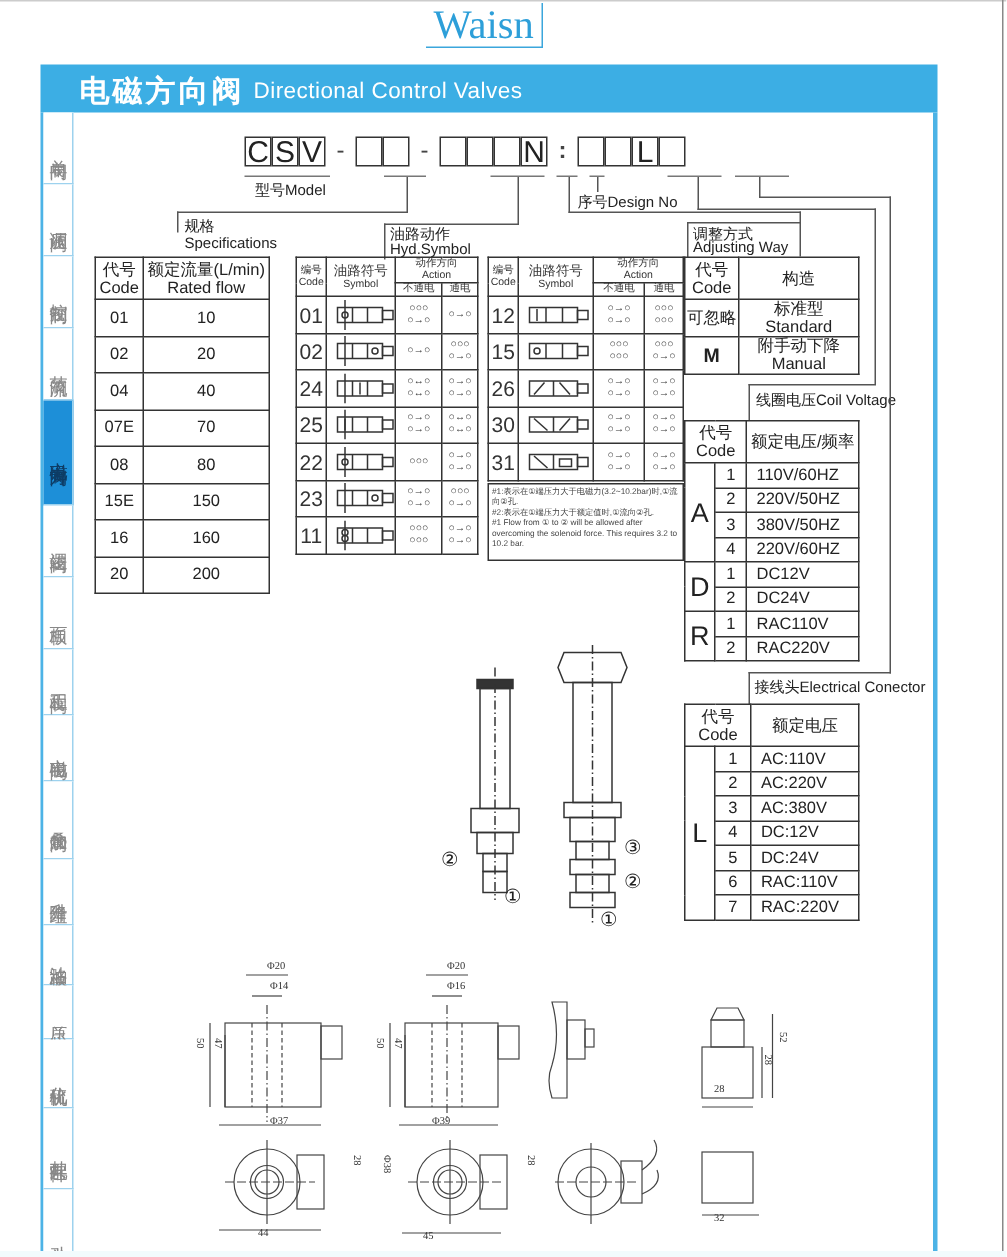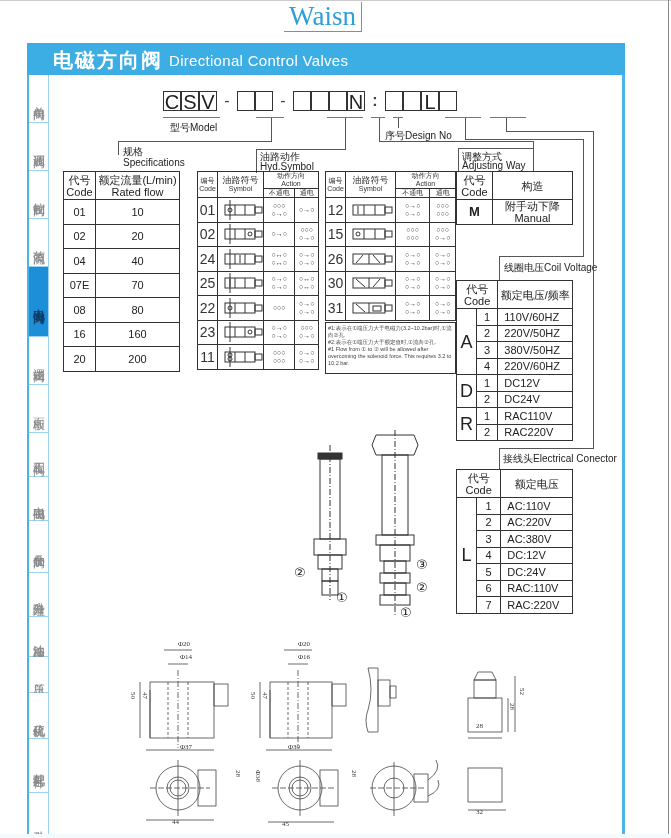--- a/index.html
+++ b/index.html
@@ -167,20 +167,24 @@
       </tr>
   <tr>
         <td>07E</td>
         <td>70</td>
       </tr>
   <tr>
         <td>08</td>
         <td>80</td>
       </tr>
   <tr>
+        <td>15E</td>
+        <td>150</td>
+      </tr>
+  <tr>
         <td>16</td>
         <td>160</td>
       </tr>
   <tr>
         <td>20</td>
         <td>200</td>
       </tr>
 </tbody>
   </table>
 
@@ -392,20 +396,24 @@
   <div>#1:表示在①端压力大于电磁力(3.2~10.2bar)时,①流向②孔.</div>
   <div>#2:表示在①端压力大于额定值时,①流向②孔.</div>
   <div>#1 Flow from ① to ② will be allowed after overcoming the solenoid force. This requires 3.2 to 10.2 bar.</div>
 </div>
 
 <table class="adj" style="left:456px;top:171px;width:117px">
   <tbody>
       <tr style="height:28px">
         <th style="width:36px"><span>代号</span><br><span>Code</span></th>
         <th>构造</th>
+      </tr>
+  <tr style="height:25px">
+        <td>可忽略</td>
+        <td><span>标准型</span><br><span>Standard</span></td>
       </tr>
   <tr style="height:25px">
         <td style="font-weight:bold;font-size:13px">M</td>
         <td><span>附手动下降</span><br><span>Manual</span></td>
       </tr>
 </tbody>
   </table>
 
 <table class="coil" style="left:456px;top:280px;width:117px">
   <tbody>

